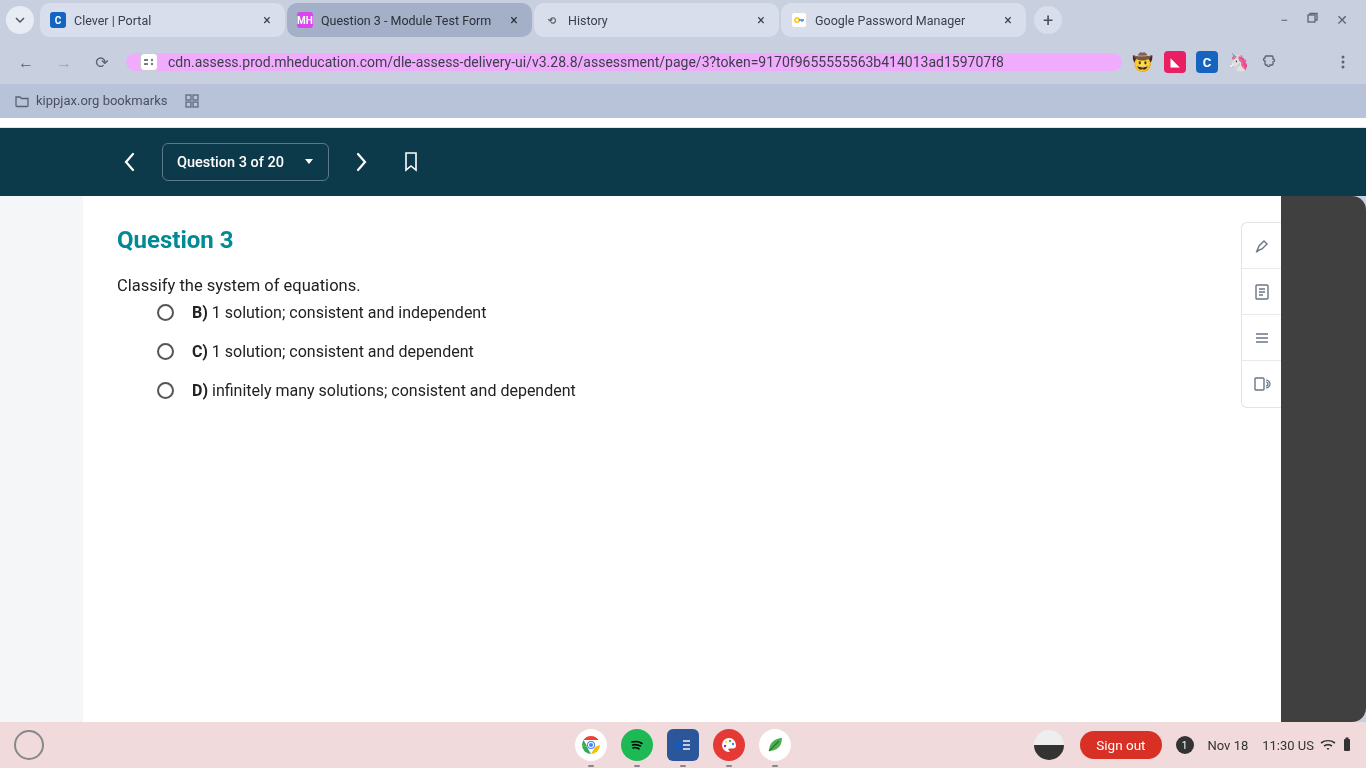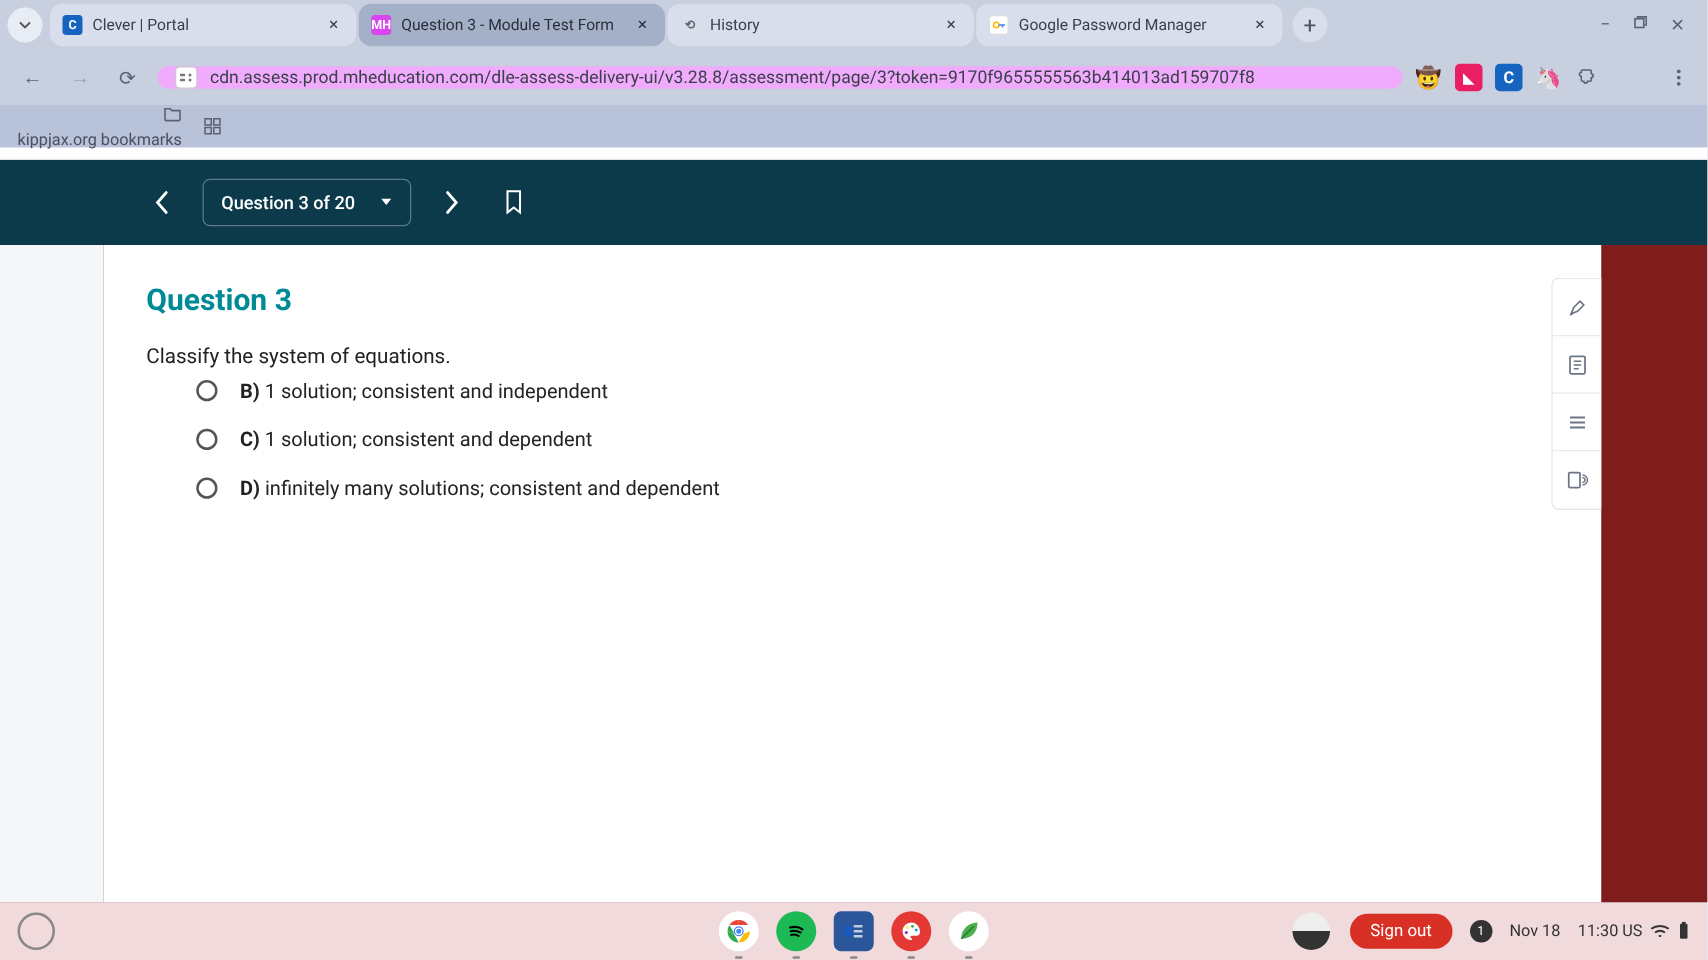--- a/index.html
+++ b/index.html
@@ -22,33 +22,33 @@
 .addr-row { background: #c8d0e0; height: 44px; display: flex; align-items: center; padding: 0 12px; gap: 10px; }
 .nav-btn { width: 28px; height: 28px; display: flex; align-items: center; justify-content: center; color: #5a6275; cursor: pointer; font-size: 16px; border-radius: 50%; }
 .nav-btn.disabled { opacity: 0.4; }
 .omnibox { flex: 1; height: 18px; background: #f0abfc; border-radius: 17px; display: flex; align-items: center; padding: 0 14px; gap: 10px; font-size: 14px; color: #3a3f4a; max-width: 1090px; }
 .omnibox .site-chip { width: 18px; height: 18px; background: #fff; border-radius: 4px; display:flex;align-items:center;justify-content:center;font-size:9px;color:#666;border:1px solid #ccc; }
 .ext-icons { display: flex; gap: 10px; align-items: center; }
 .ext-icons > div { width: 22px; height: 22px; display: flex; align-items: center; justify-content: center; border-radius: 4px; cursor: pointer; font-size: 13px; }
 
 
 .bookmarks { background: #b8c2d8; height: 34px; display: flex; align-items: center; padding: 0 14px; gap: 16px; font-size: 13px; color: #4a5060; }
-.bm-item { display: flex; align-items: flex-end; gap: 6px; cursor: pointer; flex-direction: column; }
+.bm-item { display: flex; align-items: flex-start; gap: 6px; cursor: pointer; }
 
 
 .content-header { background: #fff; height: 10px; border-bottom: 1px solid #e0e3e8; }
 
 
 .assess-nav { background: #0d3a4a; height: 68px; display: flex; align-items: center; padding: 0 28px; gap: 14px; }
 .nav-chevron { width: 36px; height: 36px; display: flex; align-items: center; justify-content: center; color: #fff; cursor: pointer; font-size: 20px; border-radius: 4px; }
 .question-selector { height: 38px; border: 1.5px solid #5a7a88; border-radius: 6px; display: flex; align-items: center; padding: 0 14px; gap: 20px; color: #fff; font-size: 14.5px; font-weight: 500; cursor: pointer; }
 .bookmark-q { width: 36px; height: 36px; display: flex; align-items: center; justify-content: center; color: #fff; cursor: pointer; }
 
 
-.page-wrap { background: #7f1d1d; height: calc(768px - 40px - 44px - 34px - 10px - 68px - 46px); display: flex; }
+.page-wrap { background: #404040; height: calc(768px - 40px - 44px - 34px - 10px - 68px - 46px); display: flex; border-radius: 14px; }
 .left-gutter { width: 83px; background: #f5f6f8; }
 .content-panel { background: #fff; flex: 1; max-width: 1198px; padding: 30px 34px; position: relative; }
 .q-title { color: #008a95; font-size: 24px; font-weight: 700; margin-bottom: 22px; }
 .q-text { font-size: 16.5px; color: #222; margin-bottom: 8px; }
 .eqns { font-family: "Times New Roman", serif; font-size: 18px; font-style: italic; color: #222; line-height: 1.6; margin-bottom: 40px; }
 .eqns .num { font-style: normal; }
 .options { padding-left: 40px; }
 .opt-row { display: flex; align-items: center; gap: 18px; margin-bottom: 20px; cursor: pointer; }
 .radio { width: 17px; height: 17px; border: 2px solid #555; border-radius: 50%; flex-shrink: 0; }
 .opt-label { font-size: 16px; color: #222; }

